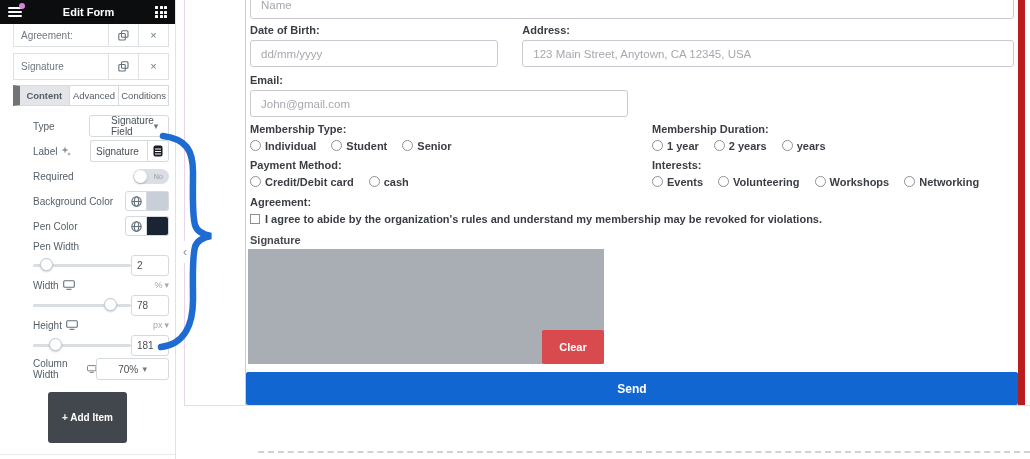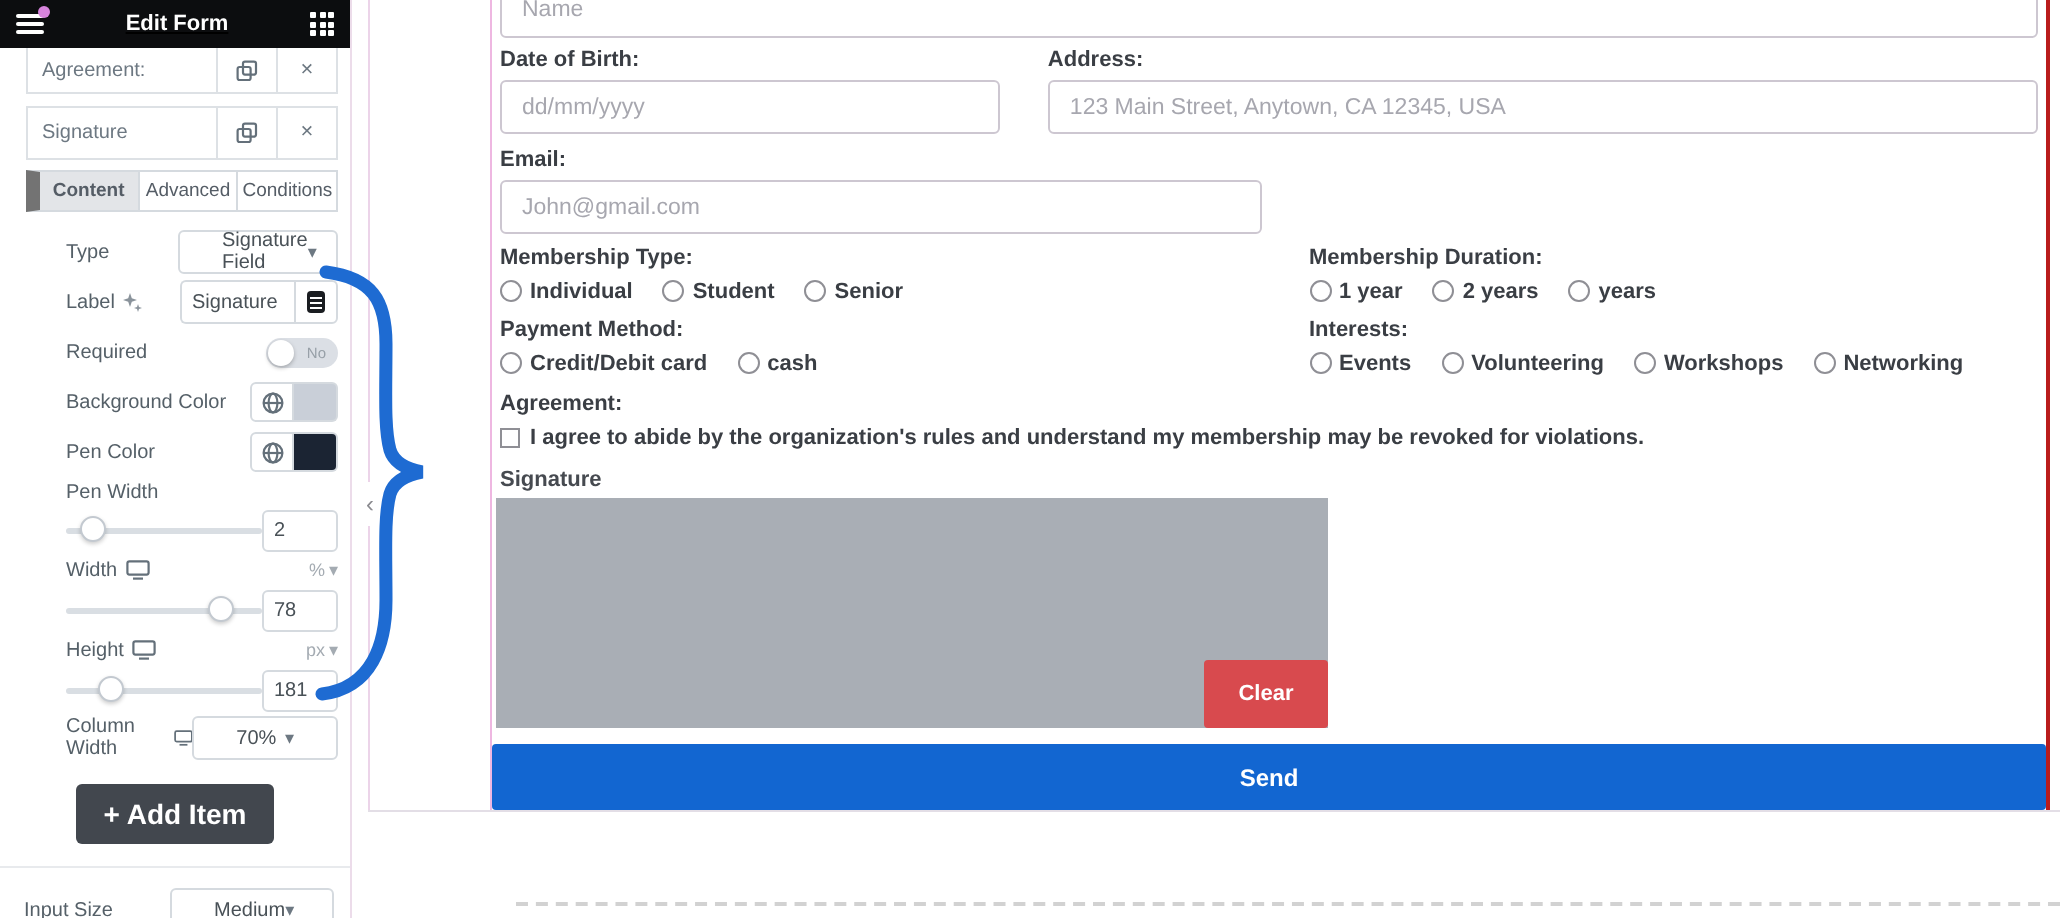--- a/index.html
+++ b/index.html
@@ -54,51 +54,51 @@
   .sliderrow{display:flex;align-items:center;justify-content:space-between;height:20px;margin-bottom:2px;}
   .slider{position:relative;width:102px;height:20px;cursor:pointer;}
   .slider .track{position:absolute;left:0;right:0;top:9px;height:3px;border-radius:2px;background:#d9dee3;}
   .slider .knob{position:absolute;top:3px;width:13px;height:13px;border-radius:50%;background:#fff;border:1px solid #c3c9d0;box-shadow:0 1px 2px rgba(0,0,0,.2);box-sizing:border-box;}
   .num{width:38px;height:21px;border:1px solid #d5dadf;border-radius:3px;font-size:10px;color:#495157;
        padding:0 5px;box-sizing:border-box;font-family:"Liberation Sans",sans-serif;}
   .unit{font-size:9px;color:#a4abb2;display:flex;align-items:center;gap:2px;cursor:pointer;}
   .urow{height:16px;margin-bottom:2px;display:flex;align-items:center;justify-content:space-between;}
 
   .additem{display:block;margin:12px auto 0;background:#42474e;color:#fff;border:none;border-radius:3px;
-           font-size:14px;font-weight:bold;padding:7px 14px;cursor:pointer;font-family:"Liberation Sans",sans-serif;}
+           font-size:10px;font-weight:bold;padding:20px 14px;cursor:pointer;font-family:"Liberation Sans",sans-serif;}
   .divider{border:none;border-top:1px solid #e8eaed;margin:11px 0 0;}
   .orow{display:flex;align-items:center;justify-content:space-between;margin:10px 8px 0 12px;}
   .olabel{font-size:10px;color:#556068;}
 
   
   .sec-left{position:absolute;left:184px;top:0;width:1px;height:405px;background:#ecd4e9;}
   .sec-bottom{position:absolute;left:184px;top:405px;width:846px;height:1px;background:#e3dee6;}
   .collapse-tab{position:absolute;left:179px;top:241px;width:12px;height:22px;background:#fff;
                 display:flex;align-items:center;justify-content:center;color:#8a8a8f;font-size:12px;
                 border-radius:3px;cursor:pointer;z-index:6;}
   .form-area{position:absolute;left:245px;top:0;width:780px;height:405px;box-sizing:border-box;
-             border-left:1px solid #eeb7e1;border-right:2px solid #b91c1c;overflow:hidden;background:#fff;}
+             border-left:1px solid #eeb7e1;border-right:7px solid #b91c1c;overflow:hidden;background:#fff;}
   .fpad{margin:0 4px;}
   .finput{display:block;width:100%;height:27px;border:1px solid #cdc7d1;border-radius:3px;background:#fff;
           padding:0 10px;font-size:11.5px;color:#3a3e44;box-sizing:border-box;font-family:"Liberation Sans",sans-serif;}
   .finput::placeholder{color:#a7a7af;opacity:1;}
   .finput.nameclip{margin-top:-9px;height:28px;}
   .flabel{font-size:11px;font-weight:bold;color:#3a3e44;line-height:13px;margin:0 0 3px;}
   .frow{display:flex;gap:24px;margin:5px 4px 0;}
   .frow .c33{flex:0 0 32.5%;}
   .frow .c67{flex:1;}
   .frow .c50{flex:0 0 calc(50% - 4px);}
   .optrow{display:flex;align-items:center;gap:15px;height:13px;margin-top:2px;}
   .opt{display:flex;align-items:center;gap:4px;cursor:pointer;}
   .radio{width:11px;height:11px;border-radius:50%;border:1px solid #8f8f95;background:#fff;box-sizing:border-box;}
   .optlabel{font-size:11px;font-weight:bold;color:#3a3e44;}
   .checkrow{display:flex;align-items:center;gap:5px;margin-top:2px;height:13px;}
   .checkbox{width:10px;height:10px;border:1px solid #8f8f95;background:#fff;box-sizing:border-box;cursor:pointer;}
   .sig-label{font-size:11px;font-weight:bold;color:#464a50;margin:9px 4px 0;line-height:13px;}
-  .sigpad{position:relative;margin:2px 0 0 2px;width:416px;height:115px;background:#a9aeb5;cursor:crosshair;}
+  .sigpad{position:relative;margin:2px 0 0 2px;width:356px;height:115px;background:#a9aeb5;cursor:crosshair;}
   .clearbtn{position:absolute;right:0;bottom:0;width:62px;height:34px;background:#d84a4e;color:#fff;border:none;
             border-radius:2px;font-size:11px;font-weight:bold;cursor:pointer;font-family:"Liberation Sans",sans-serif;}
   .sendbtn{display:block;margin:8px 0 0;width:100%;height:33px;background:#1266d1;color:#fff;border:none;
            border-radius:2px;font-size:12px;font-weight:bold;cursor:pointer;font-family:"Liberation Sans",sans-serif;}
   .dashed{position:absolute;left:258px;right:0;top:451px;height:0;border-top:2px dashed #d2d2d2;}
 
   .brace-svg{position:absolute;left:0;top:0;z-index:9;pointer-events:none;}
   .icon-stroke{stroke:#64707a;fill:none;stroke-width:1.1;}
 </style>
 </head>

